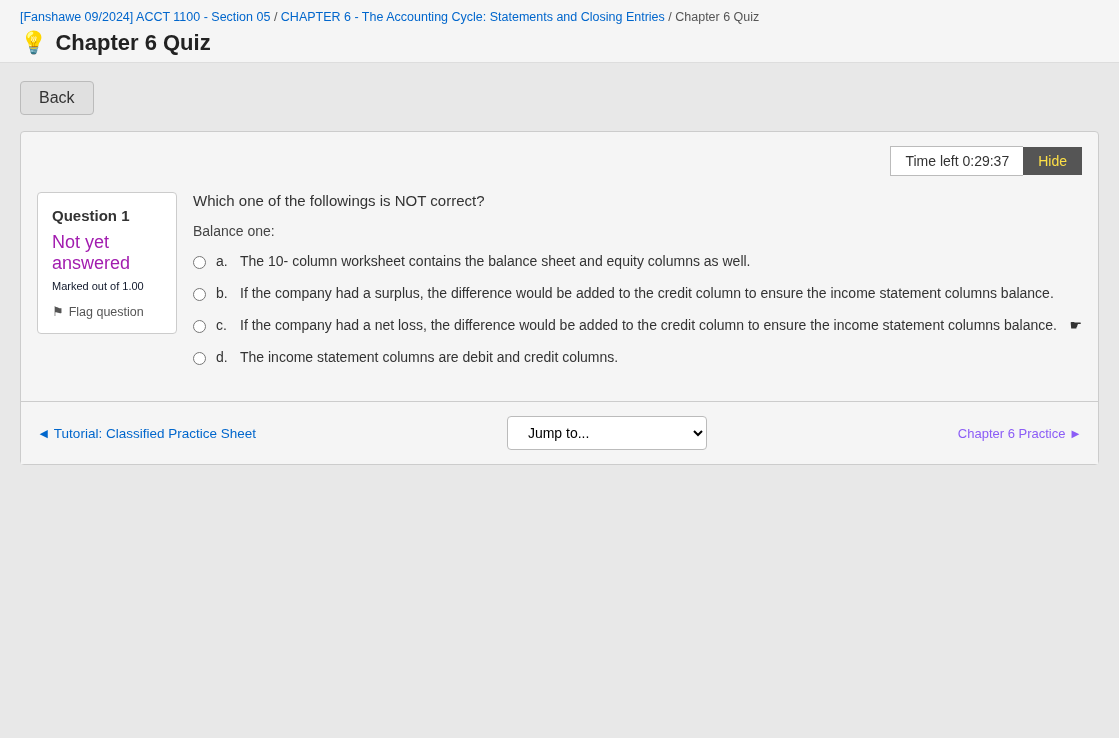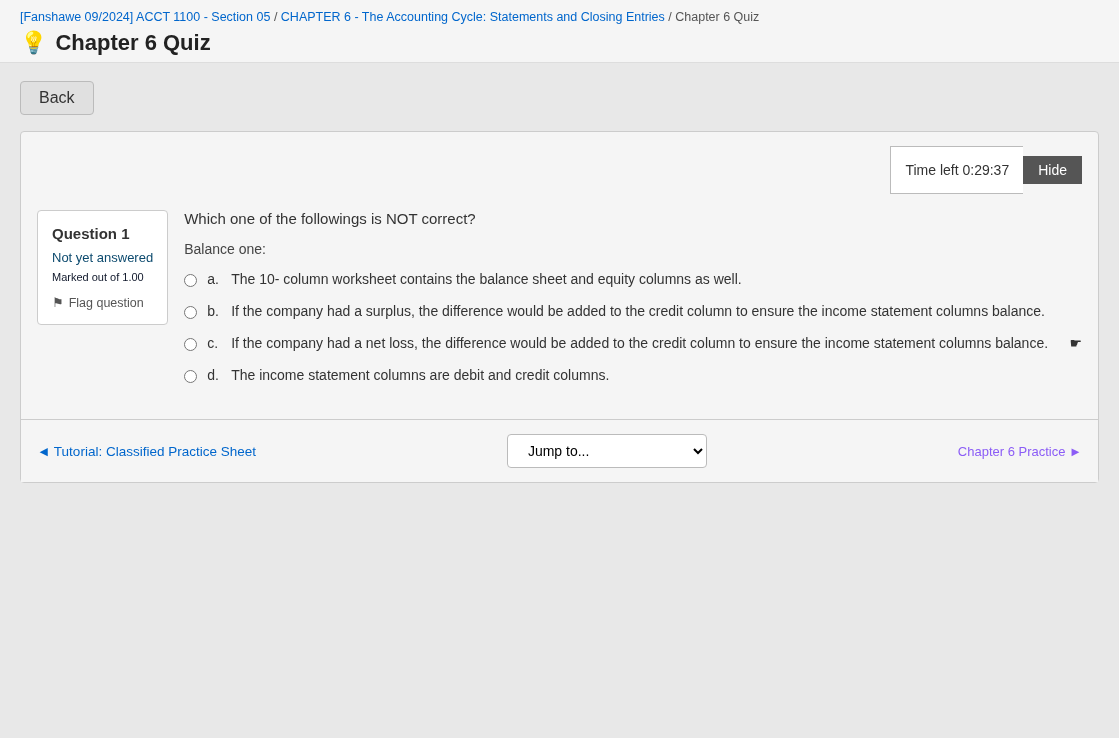--- a/index.html
+++ b/index.html
@@ -63,29 +63,29 @@
     }
     .timer-row {
       display: flex;
       justify-content: flex-end;
       align-items: center;
       padding: 14px 16px 0 16px;
       gap: 0;
     }
     .timer-box {
       border: 1px solid #bbb;
-      padding: 15px 14px;
+      padding: 6px 14px;
       font-size: 14px;
       color: #333;
       background: #fff;
       border-right: none;
     }
     .hide-btn {
       background: #555;
-      color: #ffffff;
+      color: #fde047;
       border: 1px solid #555;
       padding: 5px 14px;
       font-size: 14px;
       cursor: pointer;
     }
     .quiz-body {
       display: flex;
       padding: 16px;
       gap: 16px;
     }
@@ -100,22 +100,22 @@
     }
     .question-num {
       font-size: 15px;
       font-weight: bold;
       margin-bottom: 8px;
     }
     .question-num span {
       font-weight: bold;
     }
     .not-answered {
-      font-size: 13px;
-      color: #0c4a6e;
+      font-size: 18px;
+      color: #a21caf;
       margin-bottom: 6px;
     }
     .marked-out {
       font-size: 11px;
       color: #0f172a;
       margin-bottom: 12px;
     }
     .flag-row {
       display: flex;
       align-items: center;

